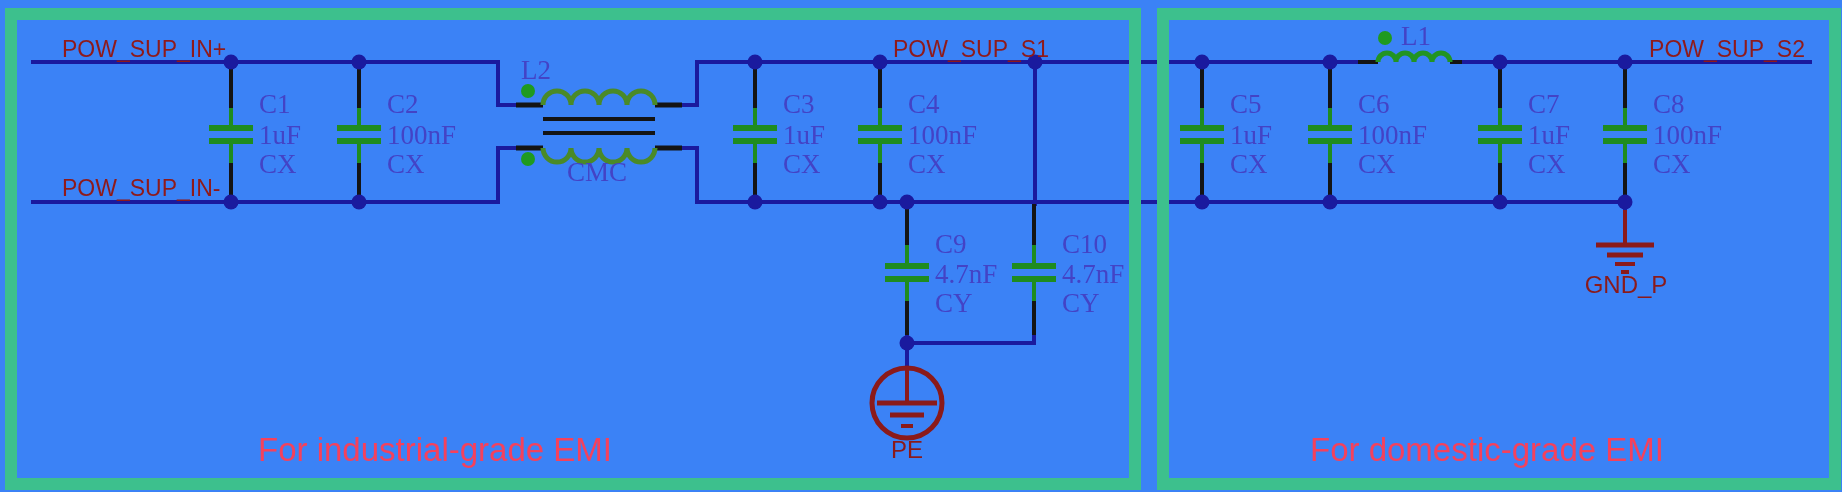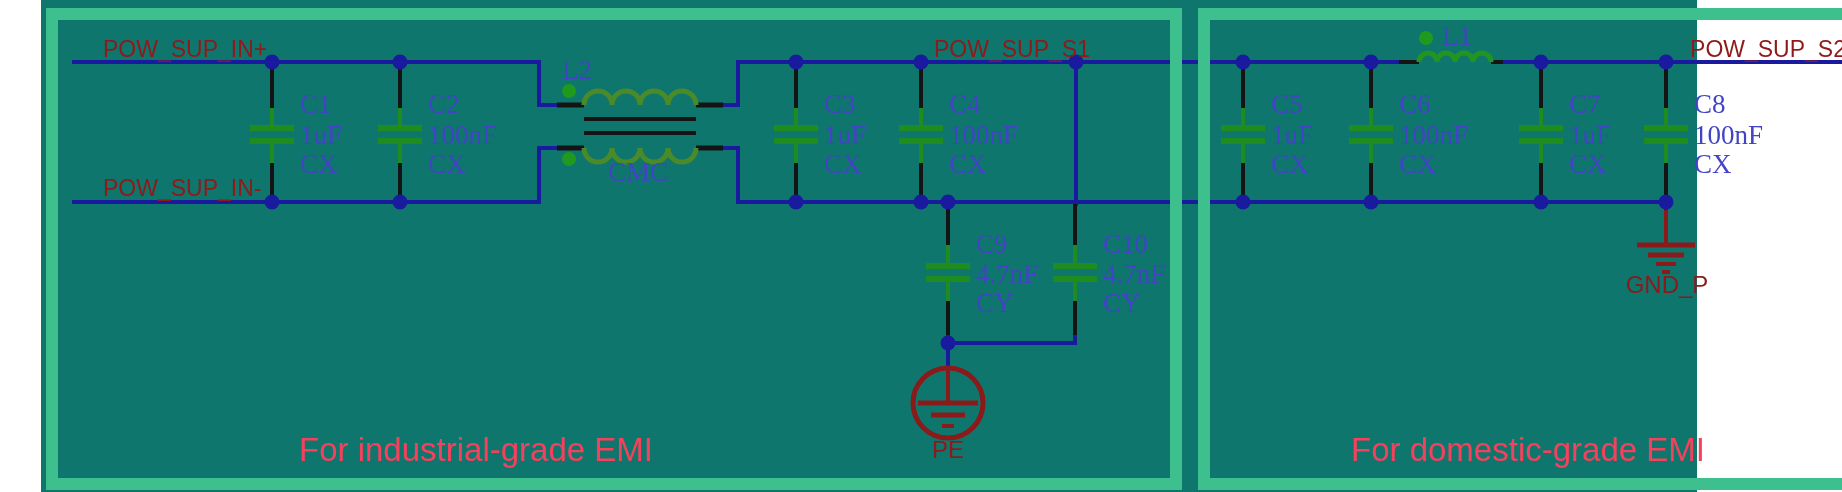--- a/index.html
+++ b/index.html
@@ -1,16 +1,16 @@
 <!DOCTYPE html>
 <html><head>
 <meta charset="utf-8">
 <style>
   html,body{margin:0;padding:0;background:#ffffff;}
-  .stage{width:1656px;height:492px;position:relative;background:#0f766e;margin-left:41px;}
+  .stage{width:1842px;height:492px;position:relative;background:#3b82f6;}
   svg{display:block;}
   .w   {stroke:#1a1a9e;stroke-width:4;fill:none;stroke-linecap:square;}
   .lk  {stroke:#141414;stroke-width:4;stroke-linecap:butt;}
   .lk5 {stroke:#141414;stroke-width:5;stroke-linecap:butt;}
   .lg  {stroke:#1f8c1f;stroke-width:4;}
   .pl  {stroke:#1f8c1f;stroke-width:6;}
   .coil{stroke:#4a8a28;stroke-width:5;fill:none;}
   .coil2{stroke:#229422;stroke-width:5;fill:none;}
   .core{stroke:#141414;stroke-width:4;}
   .jd  {fill:#1a1a9e;}

